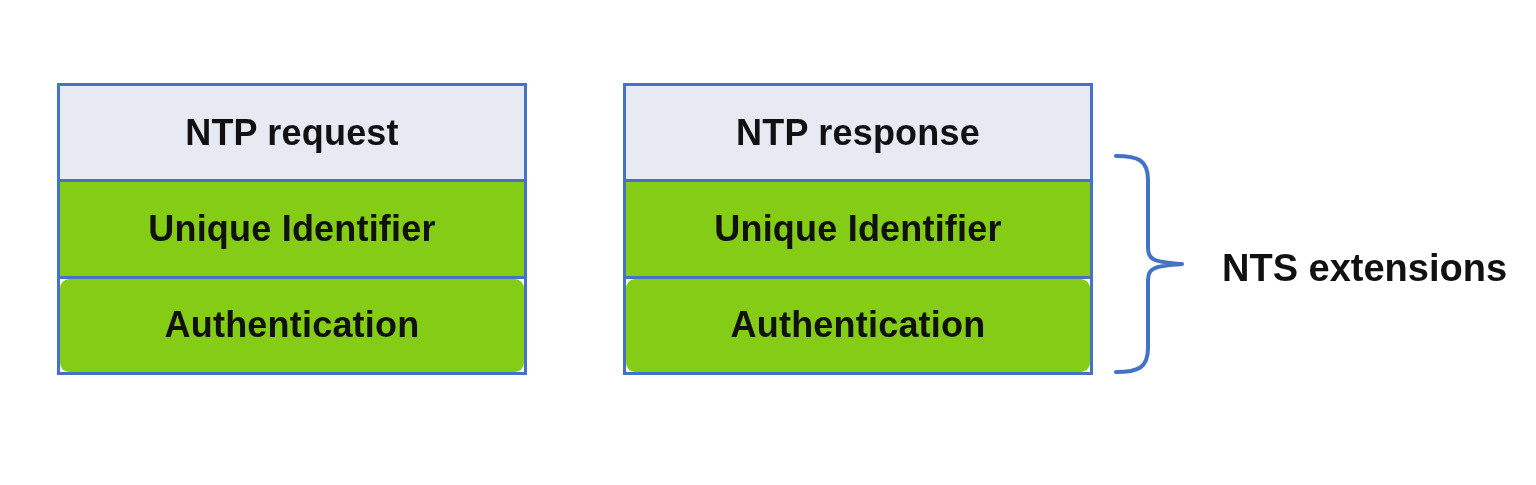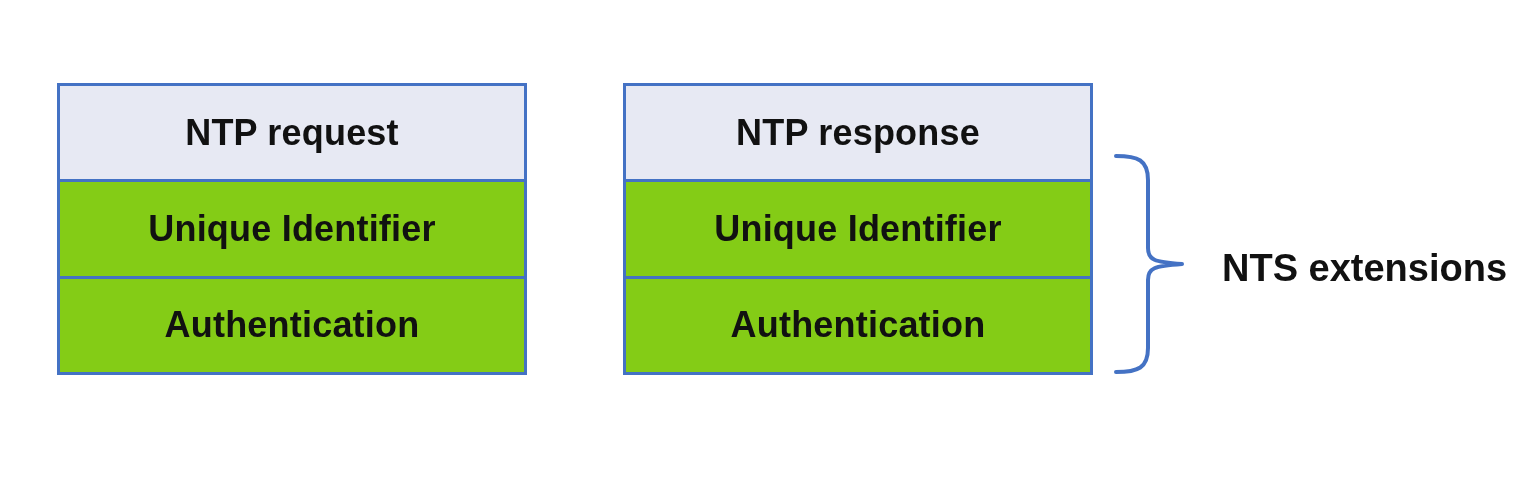--- a/index.html
+++ b/index.html
@@ -32,21 +32,21 @@
     display: flex;
     align-items: center;
     justify-content: center;
     font-size: 36px;
     font-weight: 600;
     color: #111111;
     letter-spacing: 0.2px;
     border-bottom: 3px solid #4472c4;
     box-sizing: border-box;
   }
-  .packet-row:last-child { border-bottom: none; }
+  .packet-row:last-child { border-bottom: none; border-radius: 9px; }
   .row-light { background: #e7e9f3; }
   .row-dark  { background: #84cc16; }
 
   .brace-svg {
     position: absolute;
     left: 1106px;
     top: 150px;
     width: 84px;
     height: 228px;
   }

